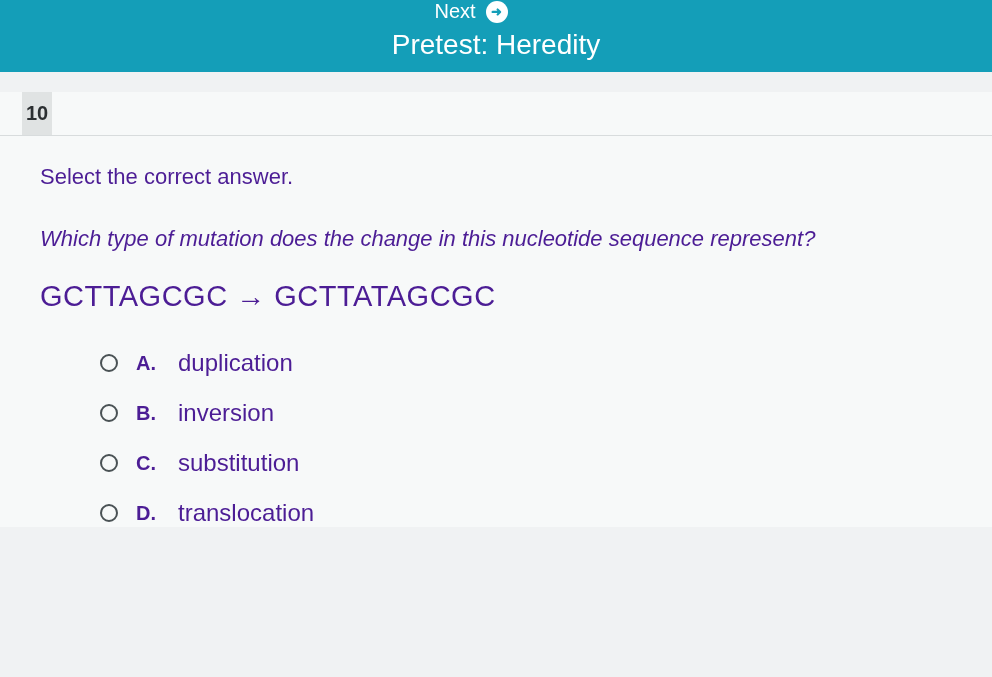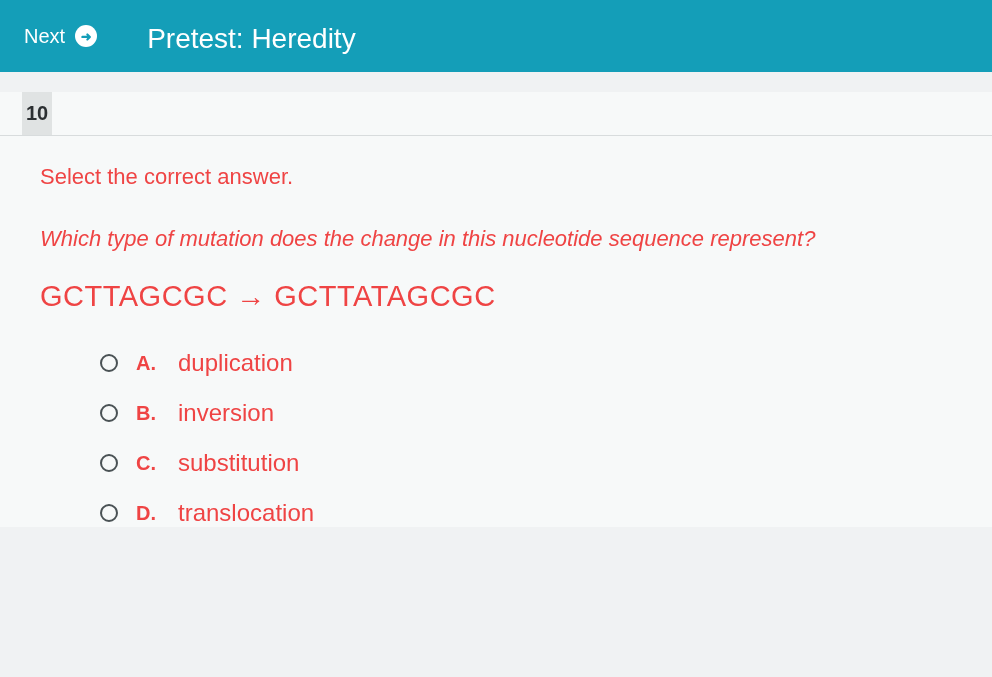--- a/index.html
+++ b/index.html
@@ -10,20 +10,21 @@
       height: 677px;
       overflow: hidden;
     }
     .header {
       background: #149eb8;
       height: 72px;
       display: flex;
       align-items: center;
       padding: 0 24px;
       color: #fff;
+      flex-direction: column;
     }
     .next-btn {
       display: flex;
       align-items: center;
       gap: 10px;
       font-size: 20px;
       cursor: pointer;
       margin-right: 50px;
     }
     .next-icon {
@@ -56,21 +57,21 @@
       display: inline-block;
       background: #e0e3e3;
       padding: 10px 4px;
       font-size: 20px;
       font-weight: bold;
       color: #2b2f31;
       margin-left: 22px;
     }
     .question-body {
       padding: 28px 40px 0 40px;
-      color: #ef4444;
+      color: #4c1d95;
     }
     .instruction {
       font-size: 22px;
       margin-bottom: 36px;
     }
     .prompt {
       font-size: 22px;
       margin-bottom: 28px;
       font-style: italic;
     }

